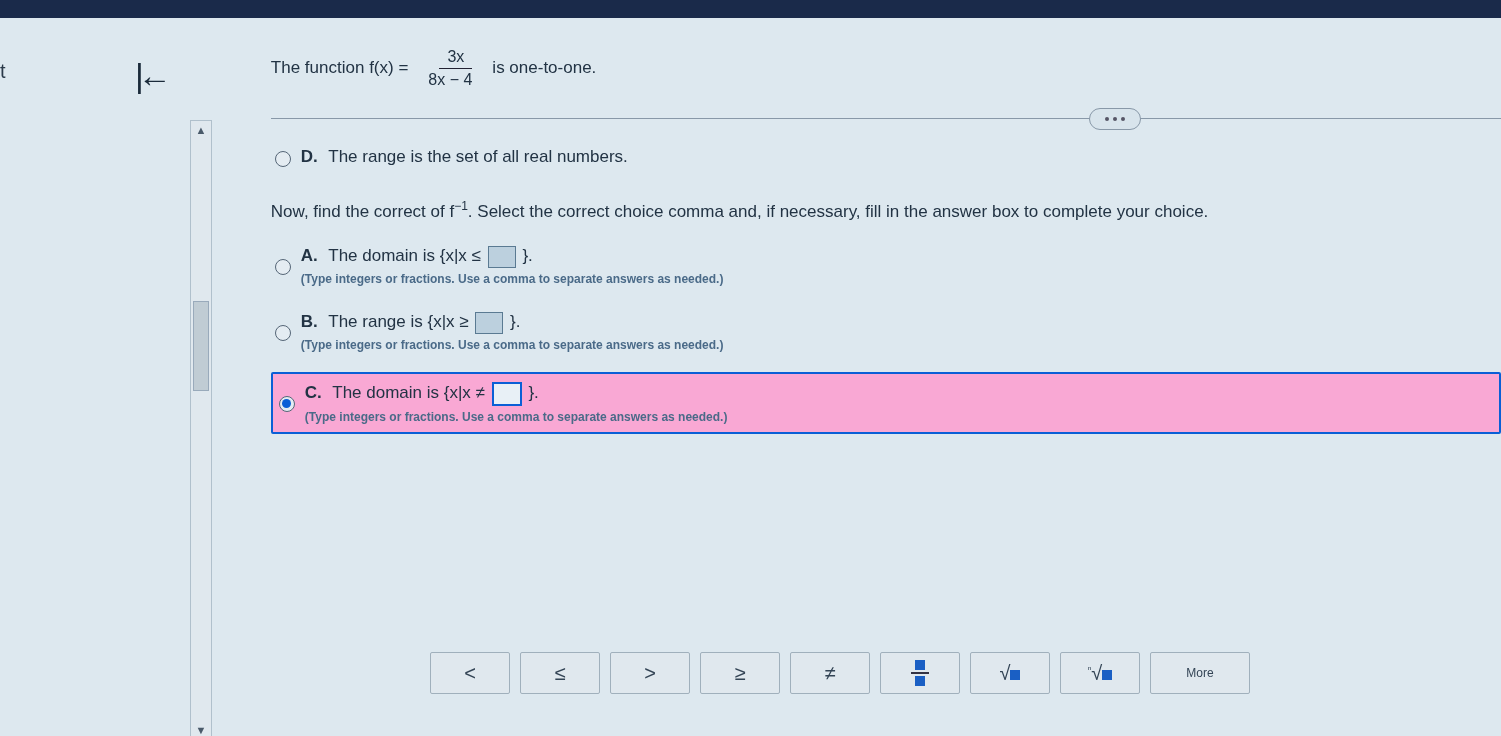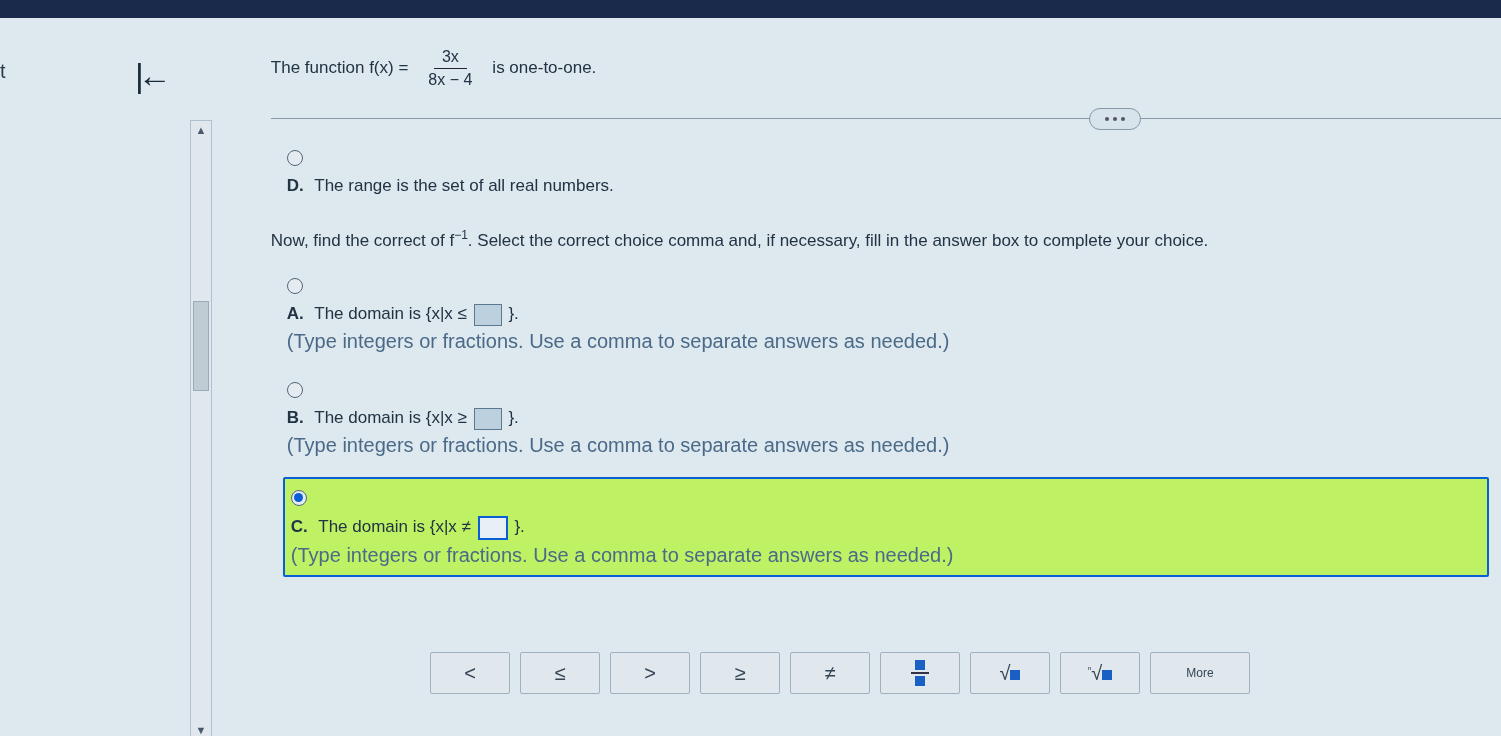--- a/index.html
+++ b/index.html
@@ -74,21 +74,21 @@
   }
   .q-line1 {
     display: flex;
     align-items: center;
     gap: 14px;
     margin-bottom: 8px;
   }
   .frac {
     display: inline-flex;
     flex-direction: column;
-    align-items: center;
+    align-items: flex-end;
     font-size: 16px;
     line-height: 1.1;
     margin: 0 6px;
   }
   .frac .num { border-bottom: 1.5px solid #223; padding: 0 8px 2px; }
   .frac .den { padding-top: 2px; }
   .sup { font-size: 12px; vertical-align: super; }
   .hr-row {
     border-top: 1px solid #8898a8;
     margin: 30px 0 22px;
@@ -105,31 +105,30 @@
     border-radius: 11px;
     display: flex;
     align-items: center;
     justify-content: center;
     gap: 4px;
     cursor: pointer;
   }
   .dots-pill span { width:4px;height:4px;background:#556;border-radius:50%; }
   .option-row {
     display: flex;
-    align-items: flex-start;
+    align-items: center;
     gap: 10px;
-    margin: 14px 12px 6px;
+    margin: 14px 0 6px;
     padding: 6px 4px;
-    flex-direction: column;
   }
   .option-row.selected {
     border: 2px solid #0a5fd6;
     border-radius: 2px;
     padding: 8px 6px;
-    background: #bef264;
+    background: #f9a8d4;
   }
   .radio {
     width: 16px; height: 16px;
     border: 1.5px solid #556677;
     border-radius: 50%;
     margin-top: 3px;
     flex-shrink: 0;
     cursor: pointer;
     position: relative;
     background:#e4ecf2;
@@ -137,21 +136,21 @@
   .radio.checked::after {
     content:"";
     position:absolute;
     width:9px;height:9px;
     background:#0a5fd6;
     border-radius:50%;
     top:2px;left:2px;
   }
   .opt-label { font-weight: bold; margin-right: 6px; }
   .opt-body { flex: 1; }
-  .hint { color: #4a6a88; font-size: 20px; margin-top: 4px; }
+  .hint { color: #4a6a88; font-size: 12px; margin-top: 4px; font-weight: bold; }
   .ans-box {
     display: inline-block;
     width: 28px; height: 22px;
     background: #bcd0de;
     border: 1px solid #5a7a92;
     vertical-align: middle;
     margin: 0 2px;
   }
   .ans-box.active {
     background: #e8f0f6;
@@ -234,21 +233,21 @@
         <span class="ans-box"></span>
         <span>}.</span>
         <div class="hint">(Type integers or fractions. Use a comma to separate answers as needed.)</div>
       </div>
     </div>
 
     <div class="option-row">
       <div class="radio"></div>
       <div class="opt-body">
         <span class="opt-label">B.</span>
-        <span>The domain is {x|x ≥</span>
+        <span>The range is {x|x ≥</span>
         <span class="ans-box"></span>
         <span>}.</span>
         <div class="hint">(Type integers or fractions. Use a comma to separate answers as needed.)</div>
       </div>
     </div>
 
     <div class="option-row selected">
       <div class="radio checked"></div>
       <div class="opt-body">
         <span class="opt-label">C.</span>

